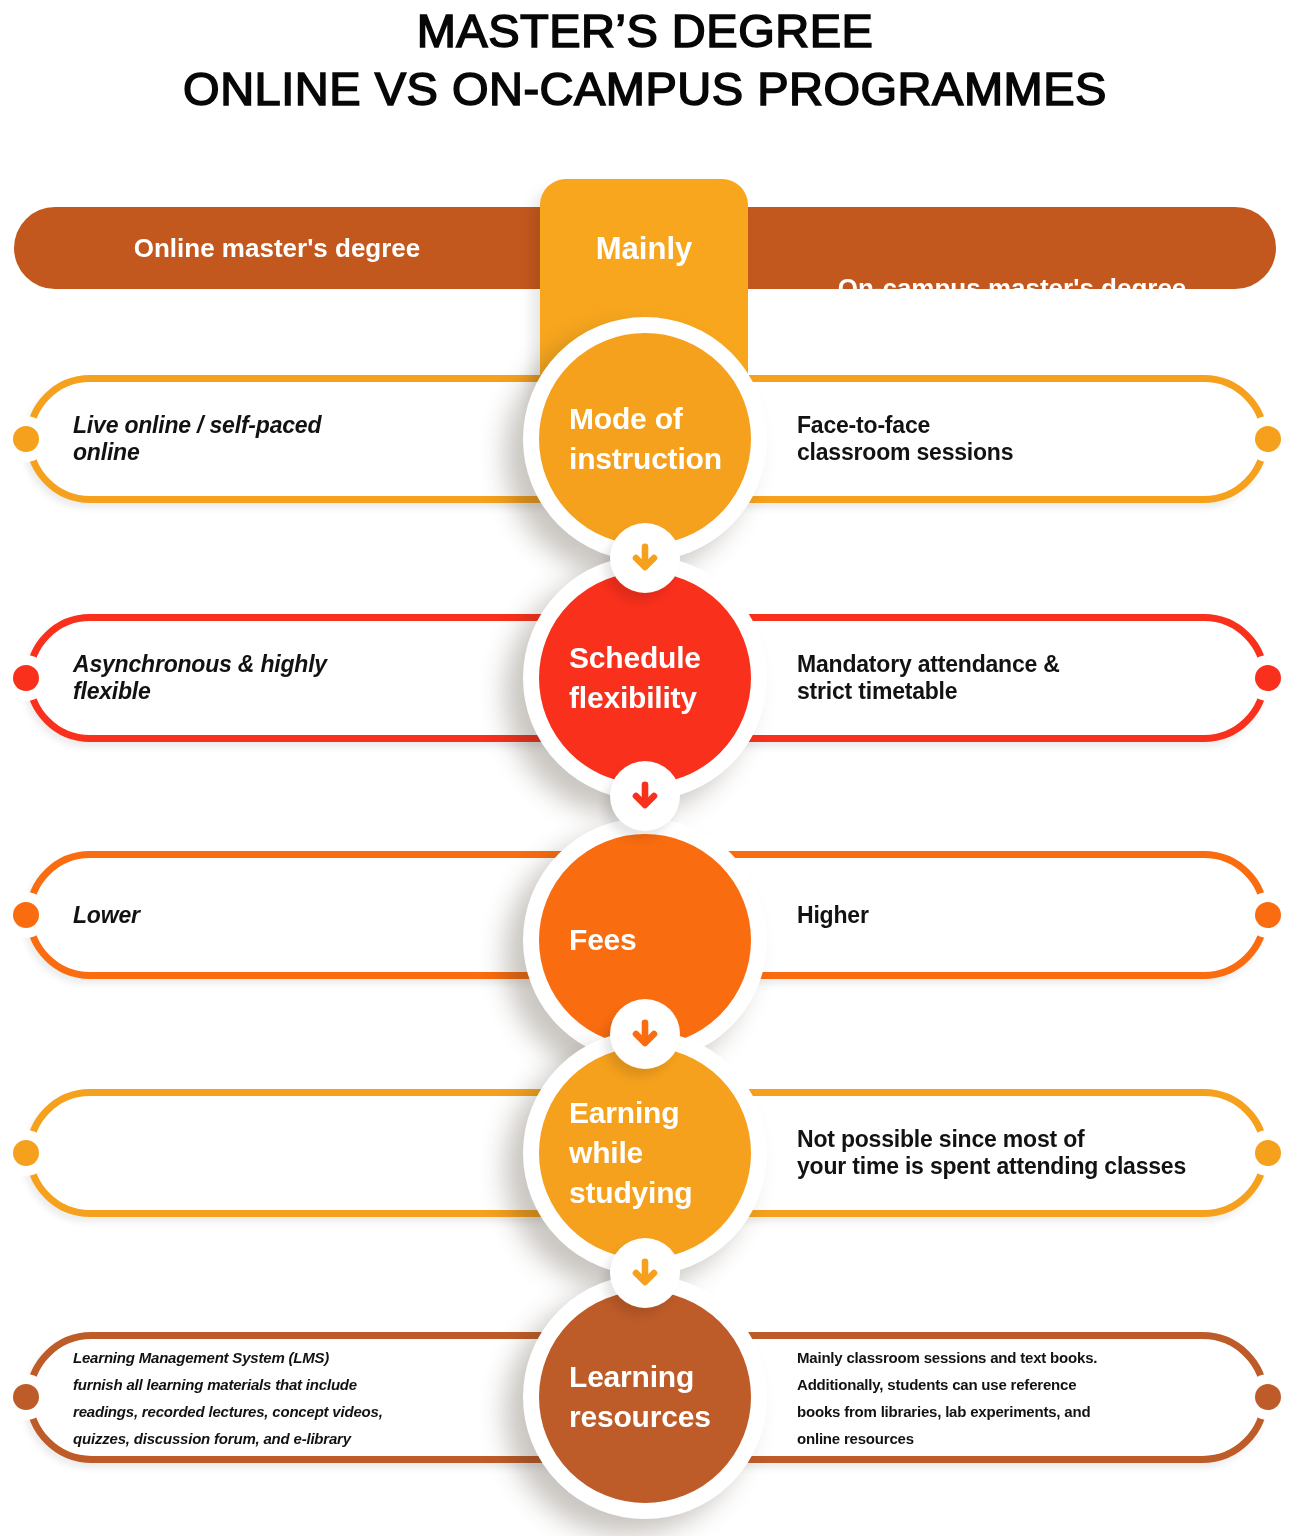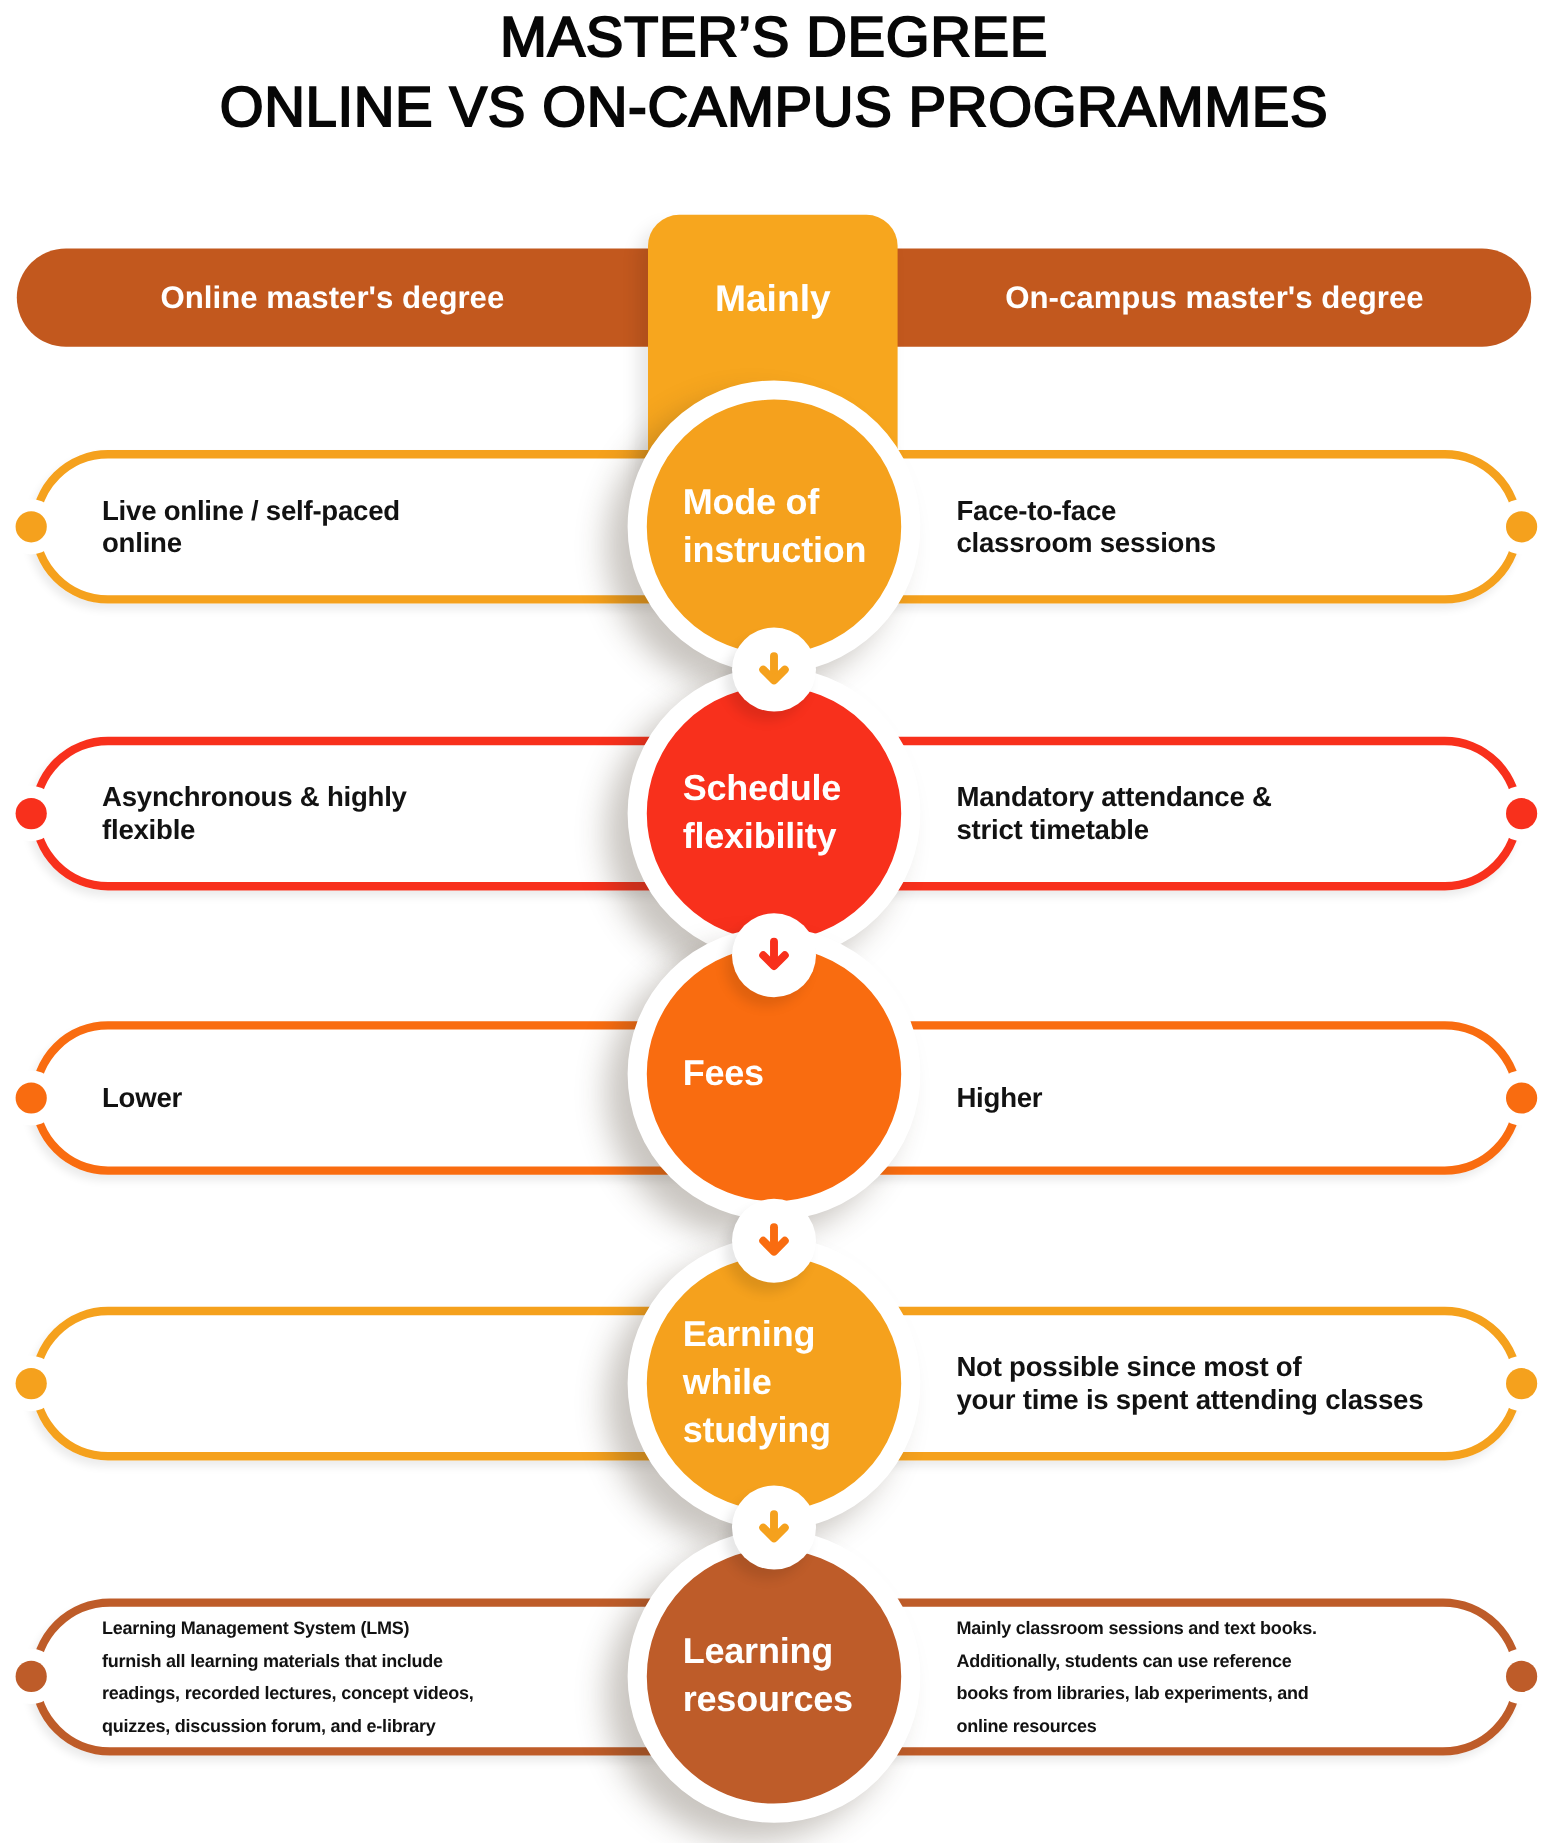--- a/index.html
+++ b/index.html
@@ -21,21 +21,21 @@
   
   .header-bar {
     position:absolute; left:14px; top:207px; width:1262px; height:82px;
     background:var(--bar,#C2581E); border-radius:41px; z-index:1;
   }
   .bar-label {
     position:absolute; top:0; height:82px; line-height:82px;
     text-align:center; color:#ffffff; font-weight:700; font-size:26px;
   }
   .bar-label.left  { left:0;  width:526px; }
-  .bar-label.right { right:0; width:528px; }
+  .bar-label.right { right:0; width:528px;margin-top:40px; }
 
   .factors-box {
     position:absolute; left:540px; top:179px; width:208px; height:246px;
     background:var(--factors,#F7A61E); border-radius:26px; z-index:2;
     box-shadow:-8px 10px 14px rgba(0,0,0,.10);
   }
   .factors-label {
     position:absolute; left:0; top:54px; width:100%; text-align:center;
     color:#ffffff; font-weight:700; font-size:31px; line-height:1;
   }
@@ -49,21 +49,21 @@
     box-shadow:-3px 5px 7px rgba(0,0,0,.08);
     box-sizing:border-box; background:transparent;
   }
   .row[data-row="4"] .pill { height:131px; border-radius:66px; }
 
   .pill .t {
     position:absolute; top:50%; transform:translateY(-50%);
     font-size:23px; line-height:27px; font-weight:600; color:#121212;
     white-space:pre-line; letter-spacing:-.2px;
   }
-  .pill .t.t-left  { left:52px;  width:450px; }
+  .pill .t.t-left  { left:40px;  width:450px;font-style:italic; }
   .pill .t.t-right { left:764px; width:440px; }
   .row[data-row="4"] .pill .t { font-size:15px; line-height:27px; }
 
   .marker {
     position:absolute; width:46px; height:46px; border-radius:50%;
     background:#ffffff; z-index:3;
   }
   .marker .dot {
     position:absolute; left:10px; top:10px; width:26px; height:26px;
     border-radius:50%; background:var(--c);
@@ -79,21 +79,21 @@
   }
   .circle-label {
     position:absolute; left:30px; top:50%; transform:translateY(-50%);
     color:#ffffff; font-weight:700; font-size:30px; line-height:40px;
     white-space:pre-line; letter-spacing:-.2px;
   }
 
   
   .row[data-row="0"] .pill{top:375px}  .row[data-row="0"] .marker{top:416px}  .row[data-row="0"] .big-circle{top:317px}
   .row[data-row="1"] .pill{top:614px}  .row[data-row="1"] .marker{top:655px}  .row[data-row="1"] .big-circle{top:556px}
-  .row[data-row="2"] .pill{top:851px}  .row[data-row="2"] .marker{top:892px}  .row[data-row="2"] .big-circle{top:773px}
+  .row[data-row="2"] .pill{top:851px}  .row[data-row="2"] .marker{top:892px}  .row[data-row="2"] .big-circle{top:818px}
   .row[data-row="3"] .pill{top:1089px} .row[data-row="3"] .marker{top:1130px} .row[data-row="3"] .big-circle{top:1031px}
   .row[data-row="4"] .pill{top:1332px} .row[data-row="4"] .marker{top:1374px} .row[data-row="4"] .big-circle{top:1275px}
 
   
   .connector {
     position:absolute; left:610px; width:70px; height:70px;
     background:#ffffff; border-radius:50%; z-index:6;
     display:flex; align-items:center; justify-content:center;
     box-shadow:-6px 8px 10px rgba(0,0,0,.10);
   }

